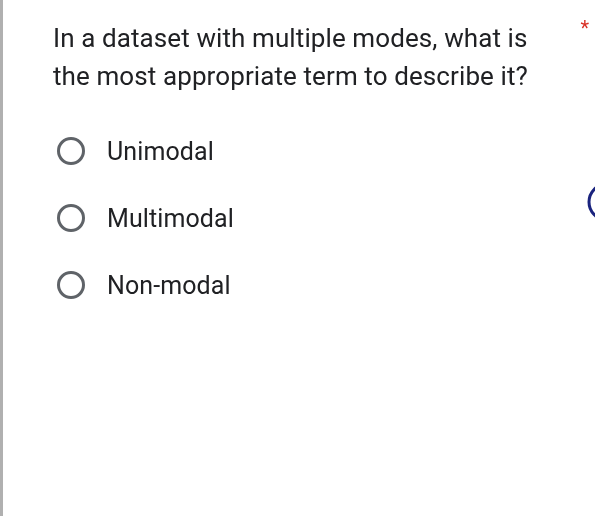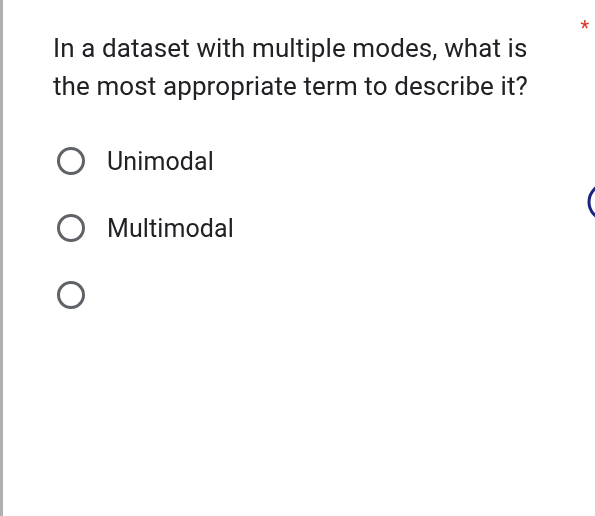--- a/index.html
+++ b/index.html
@@ -10,21 +10,21 @@
     body {
       font-family: 'Roboto', 'Arial', sans-serif;
       background: #ffffff;
       width: 595px;
       height: 516px;
       position: relative;
       overflow: hidden;
     }
     .container {
       border-left: 3px solid #b0b0b0;
-      padding: 30px 50px 20px 50px;
+      padding: 20px 50px 20px 50px;
       height: 100%;
     }
     .question-text {
       font-size: 26px;
       line-height: 1.45;
       color: #202124;
       letter-spacing: 0.1px;
       margin-bottom: 42px;
     }
     .options {
@@ -76,20 +76,21 @@
     <div class="option">
       <div class="radio-circle"></div>
       <div class="option-label">Unimodal</div>
     </div>
     <div class="option">
       <div class="radio-circle"></div>
       <div class="option-label">Multimodal</div>
     </div>
     <div class="option">
       <div class="radio-circle"></div>
+      <div class="option-label">Non-modal</div>
     </div>
   </div>
 </div>
 
 <div class="asterisk">*</div>
 
 <svg class="decoration" viewBox="0 0 36 60">
   <circle cx="30" cy="12" r="8" fill="#d93025"></circle>
   <circle cx="30" cy="40" r="18" fill="none" stroke="#1a237e" stroke-width="3"></circle>
   <circle cx="30" cy="40" r="10" fill="none" stroke="#1a237e" stroke-width="2"></circle>

